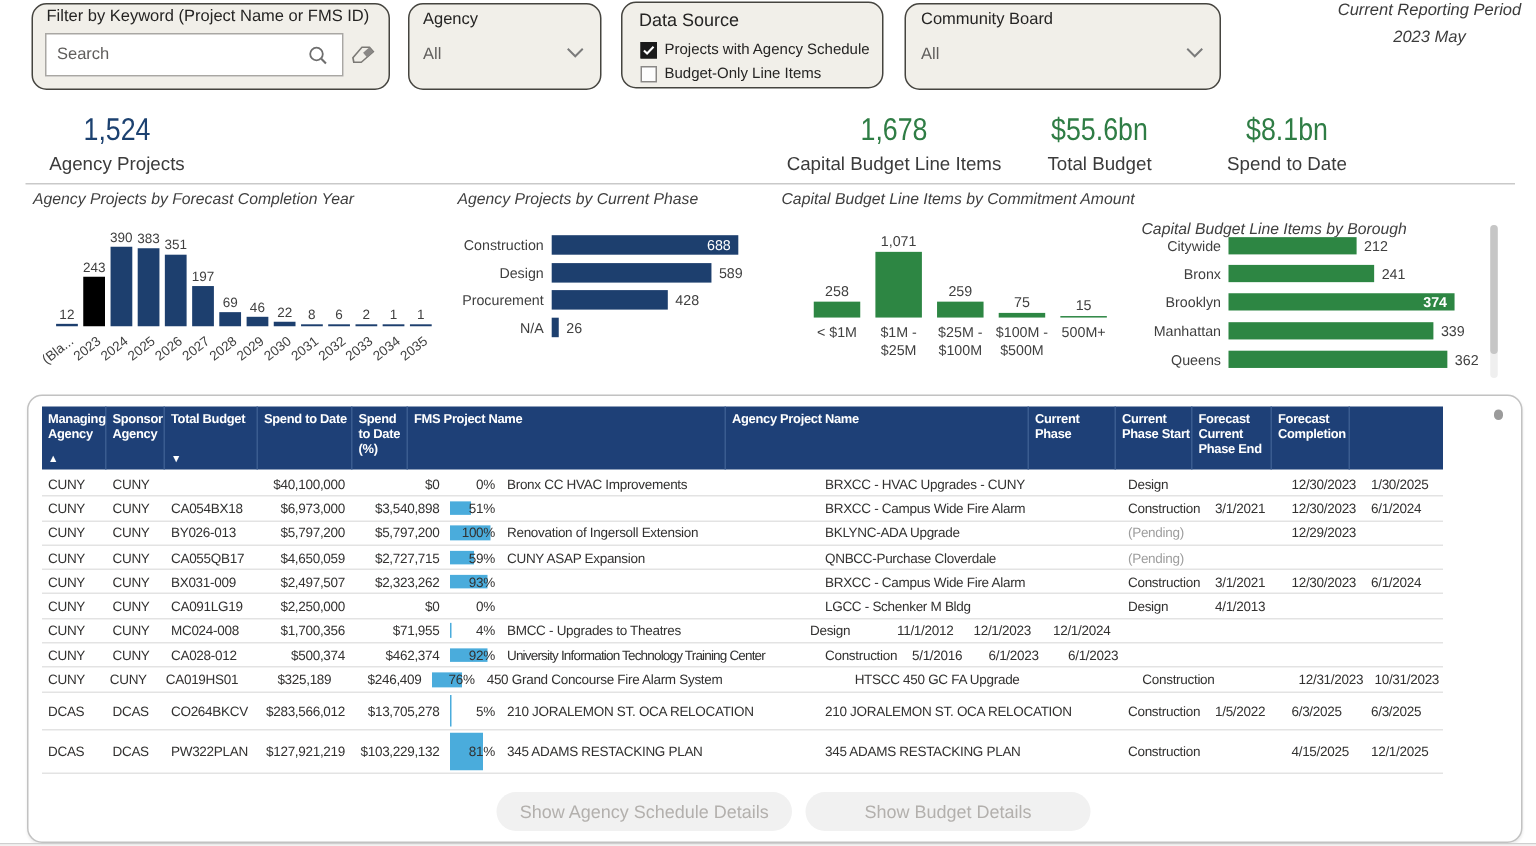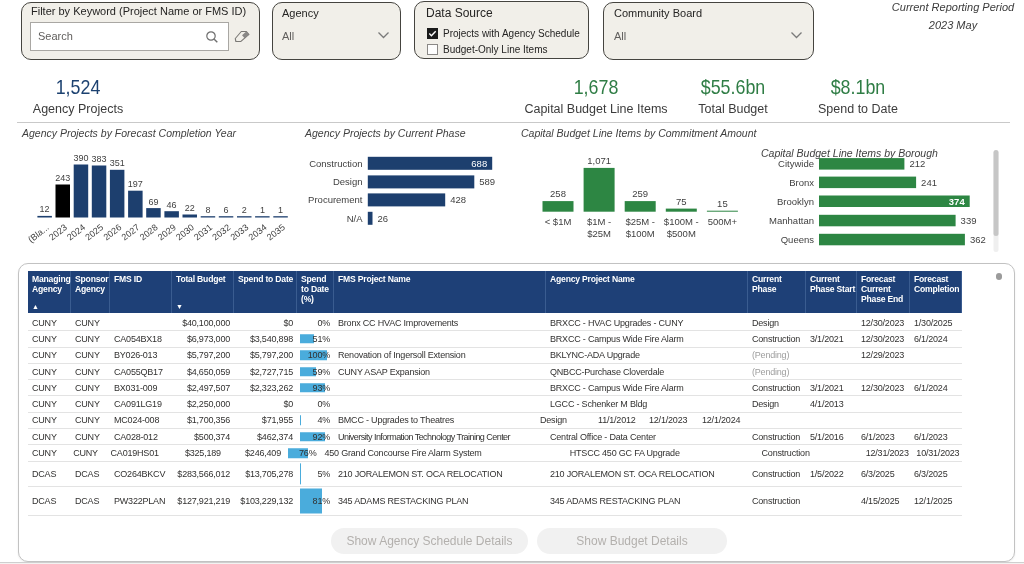--- a/index.html
+++ b/index.html
@@ -162,21 +162,20 @@
     <rect x="64" y="108.8" width="145.9" height="11.5" fill="#2d8643"></rect>
     <text x="214.9" y="118.0" font-size="9.5" fill="#3f3f3f">362</text>
     <rect x="238.5" y="25" width="5" height="102" rx="2.5" fill="#efefef"></rect>
     <rect x="238.5" y="25" width="5" height="86" rx="2.5" fill="#c6c6c6"></rect>
   </svg>
 <div class="tcard"></div>
 <div class="abs" style="left:996px;top:273px;width:6px;height:7px;border-radius:3px;background:#9b9b9b;"></div>
 <div class="thead" style="width:934px;">
     <div class="th" style="width:43px;">Managing<br>Agency<span style="position:absolute;left:4px;bottom:1px;font-size:7px;">▲</span></div>
     <div class="th" style="width:39px;">Sponsor<br>Agency</div>
-    <div class="th" style="width:62px;">FMS ID</div>
     <div class="th" style="width:62px;">Total Budget<span style="position:absolute;left:4px;bottom:1px;font-size:7px;">▼</span></div>
     <div class="th" style="width:63px;">Spend to Date</div>
     <div class="th" style="width:37px;">Spend<br>to Date<br>(%)</div>
     <div class="th" style="width:212px;">FMS Project Name</div>
     <div class="th" style="width:202px;">Agency Project Name</div>
     <div class="th" style="width:58px;">Current<br>Phase</div>
     <div class="th" style="width:51px;">Current<br>Phase Start</div>
     <div class="th" style="width:53px;">Forecast<br>Current<br>Phase End</div>
     <div class="th" style="width:52px;">Forecast<br>Completion</div>
   </div>
@@ -304,21 +303,20 @@
     <div class="c" style="width:43px;">CUNY</div>
     <div class="c" style="width:39px;">CUNY</div>
     <div class="c" style="width:62px;">CA028-012</div>
     <div class="c rn" style="width:62px;">$500,374</div>
     <div class="c rn" style="width:63px;">$462,374</div>
     <div class="c rn" style="width:37px;position:relative;">
       <div style="position:absolute;left:3px;top:50%;transform:translateY(-50%);width:24.5px;height:9.5px;background:#4aacdc;"></div>
       <span style="position:relative;">92%</span>
     </div>
     <div class="c" style="width:212px;letter-spacing:-0.55px;">University Information Technology Training Center</div>
-    <div class="c" style="width:202px;">Central Office - Data Center</div>
     <div class="c" style="width:58px;">Construction</div>
     <div class="c" style="width:51px;">5/1/2016</div>
     <div class="c" style="width:53px;">6/1/2023</div>
     <div class="c" style="width:52px;border-right:none;">6/1/2023</div>
   </div>
 <div class="row" style="top:445.4px;height:16.3px;width:934px;">
     <div class="c" style="width:43px;">CUNY</div>
     <div class="c" style="width:39px;">CUNY</div>
     <div class="c" style="width:62px;">CA019HS01</div>
     <div class="c rn" style="width:62px;">$325,189</div>

